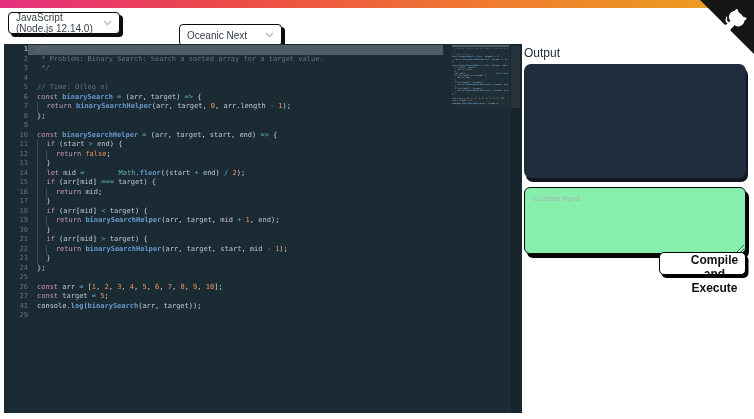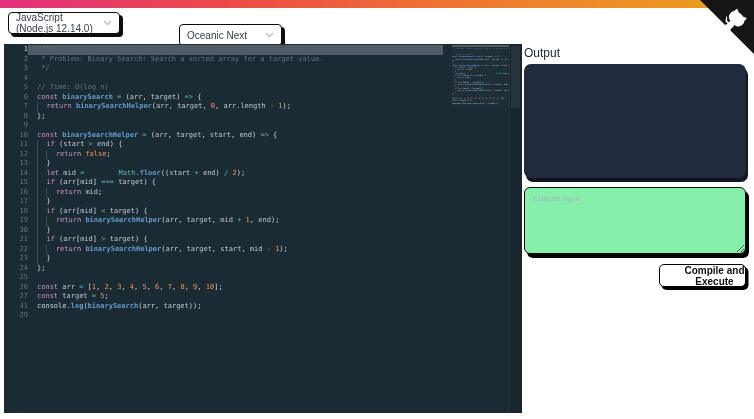--- a/index.html
+++ b/index.html
@@ -40,23 +40,23 @@
   .scroll-thumb { position:absolute; right:2px; top:2px; width:9px; height:62px; background:rgba(255,255,255,0.07); }
 
   
   .output-title { position:absolute; left:524px; top:46px; font-size:12px; font-weight:normal; color:#1c2638; }
   .output-box { position:absolute; left:524px; top:64px; width:222px; height:114px; background:#202B3D;
     border-radius:7px; box-shadow:2px 4px 0 rgba(5,10,20,0.95); }
   .custom-input { position:absolute; left:524px; top:187px; width:222px; height:67px; background:#86efac;
     border:1.3px solid #0b0b0b; border-radius:6px; box-shadow:3px 4px 0 #050505;
     font-family:"Liberation Sans", sans-serif; font-size:8px; color:#333; padding:6px 8px; resize:both; outline:none; }
   .custom-input::placeholder { color:#a7b0ba; }
-  .compile-btn { position:absolute; left:659px; top:264px; width:87px; height:23px; background:#fff;
+  .compile-btn { position:absolute; left:659px; top:252px; width:87px; height:23px; background:#fff;
     border:1.4px solid #000; border-radius:5px; box-shadow:2.5px 3px 0 #000;
-    font-family:"Liberation Sans", sans-serif; font-size:10px; font-weight:bold; color:#111; cursor:pointer;padding-left:24px; }
+    font-family:"Liberation Sans", sans-serif; font-size:12px; font-weight:bold; color:#111; cursor:pointer;padding-left:24px; }
 </style>
 </head>
 <body>
 
 <div class="topbar"></div>
 
 <a class="gh-corner">
   <svg width="54" height="54" viewBox="0 0 250 250" style="fill:#151513;color:#fff;" aria-hidden="true">
     <path d="M0,0 L115,115 L130,115 L142,142 L250,250 L250,0 Z"></path>
     <path d="M128.3,109.0 C113.8,99.7 119.0,89.6 119.0,89.6 C122.0,82.7 120.5,78.6 120.5,78.6 C119.2,72.0 123.4,76.3 123.4,76.3 C127.3,80.9 125.5,87.3 125.5,87.3 C122.9,97.6 130.6,101.9 134.4,103.2" fill="currentColor"></path>

